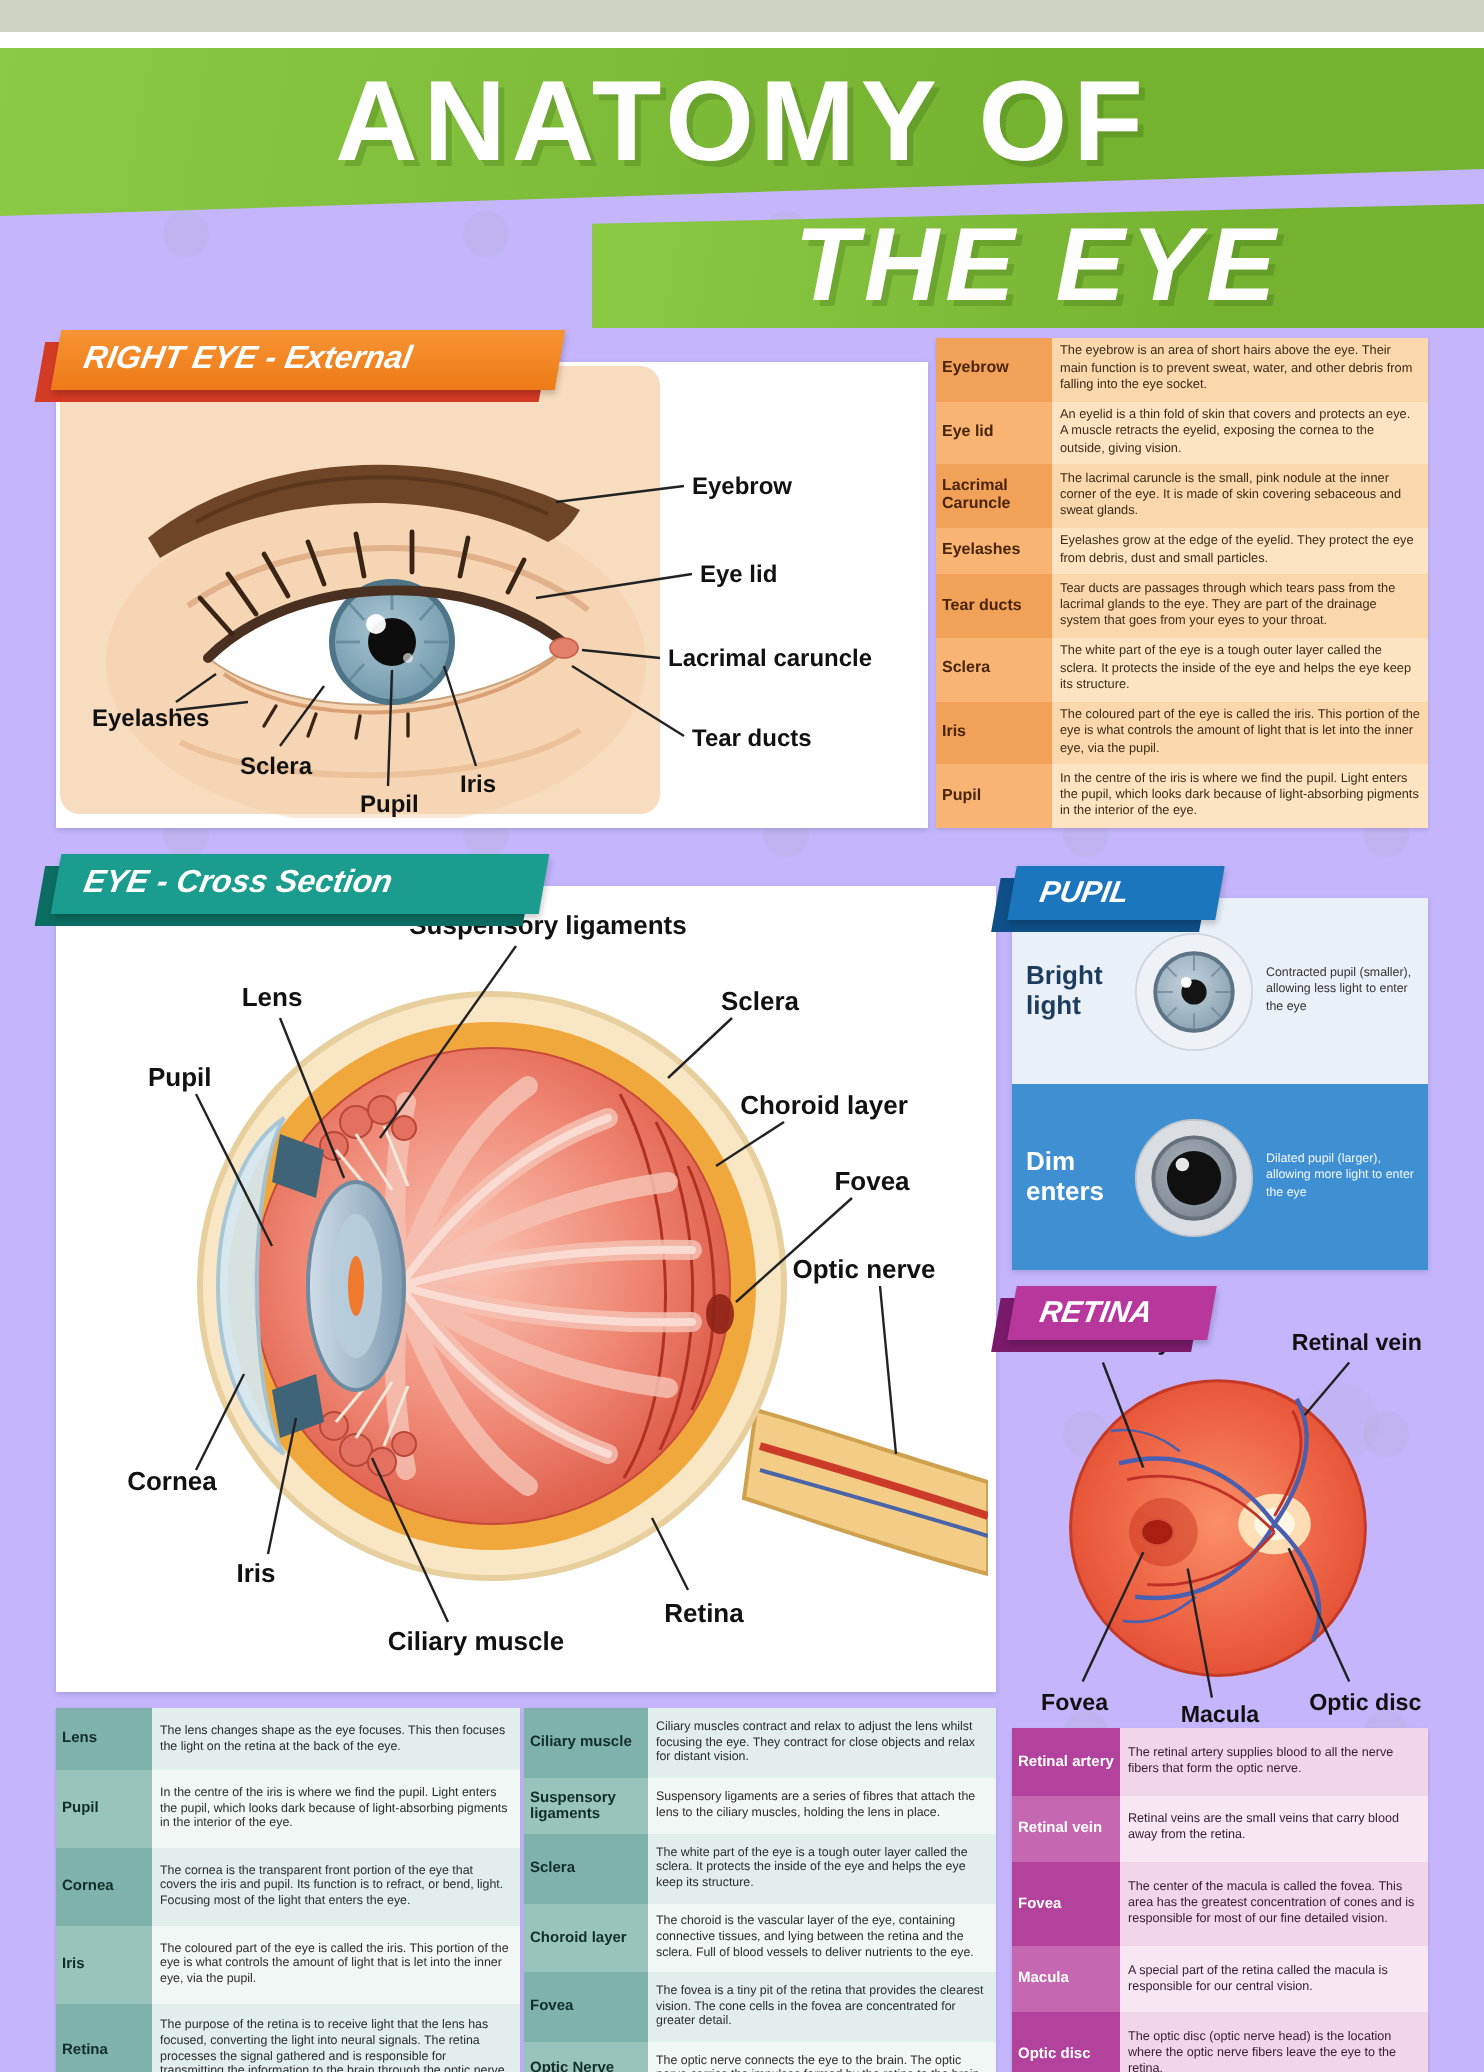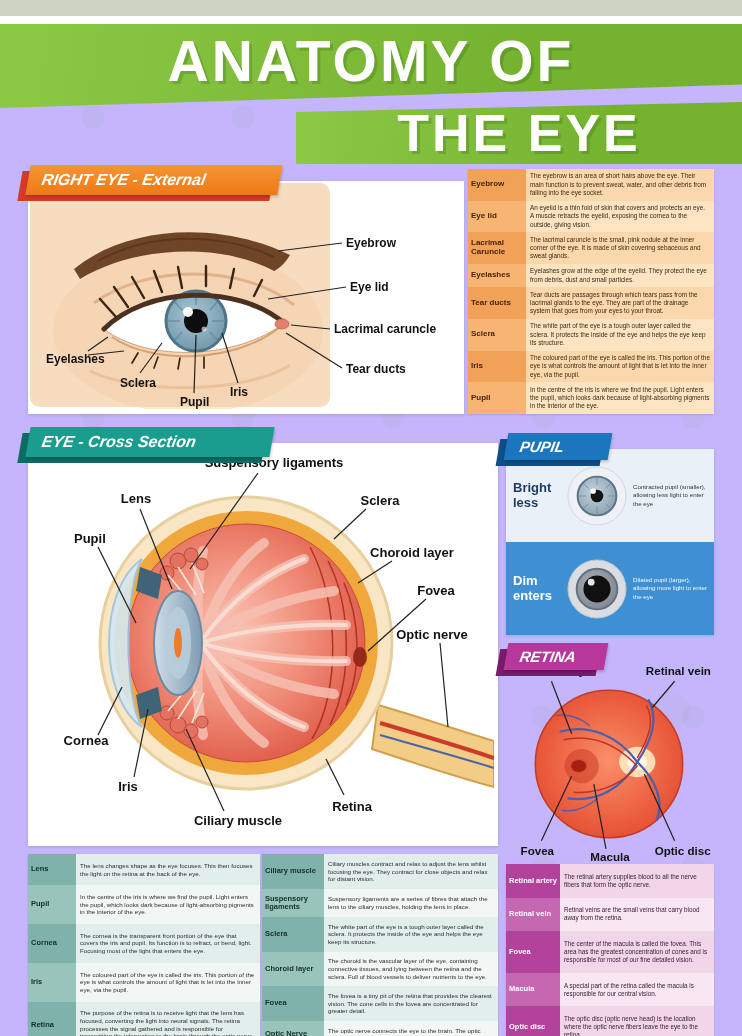--- a/index.html
+++ b/index.html
@@ -17,21 +17,21 @@
     background:linear-gradient(100deg,#8cc945 0%,#74b230 70%);
     clip-path:polygon(0 0,100% 0,100% 72%,0 100%);
     display:flex;align-items:center;justify-content:center;z-index:3;}
   .band1 span{font-size:57px;font-weight:900;color:#fff;letter-spacing:3px;
     text-shadow:3px 3px 0 rgba(40,80,10,.22);transform:translateY(-5px);}
   .band2{position:absolute;left:296px;top:86px;width:446px;height:62px;
     background:linear-gradient(100deg,#8cc945 0%,#74b230 70%);
     clip-path:polygon(0 16%,100% 0,100% 100%,0 100%);
     display:flex;align-items:center;justify-content:center;z-index:3;}
   .band2 span{font-size:52px;font-weight:900;color:#fff;letter-spacing:3px;
-    text-shadow:3px 3px 0 rgba(40,80,10,.22);}
+    text-shadow:3px 3px 0 rgba(40,80,10,.22);font-style:italic;}
 
   
   .ribbon{position:absolute;z-index:6;}
   .ribbon .acc{position:absolute;inset:0;transform:skewX(-10deg) translate(-7px,6px);}
   .ribbon .main{position:relative;transform:skewX(-10deg);height:100%;
     display:flex;align-items:center;padding:0 14px;box-shadow:1px 2px 3px rgba(0,0,0,.2);}
   .ribbon span{font-style:italic;font-weight:800;color:#fff;white-space:nowrap;}
   .r-ext{left:28px;top:149px;width:252px;height:30px;}
   .r-ext .acc{background:#d43b25;} .r-ext .main{background:linear-gradient(#f79433,#ee7a17);} .r-ext span{font-size:16px;}
   .r-cross{left:28px;top:411px;width:244px;height:30px;}
@@ -341,21 +341,21 @@
 
   <div class="ribbon r-pupil">
     <div class="acc"></div>
     <div class="main">
       <span>PUPIL</span>
     </div>
   </div>
 
   <div id="pupil-panel">
     <div class="pp-half pp-bright">
-      <div class="pp-label">Bright less</div>
+      <div class="pp-label">Bright light</div>
       <svg width="62" height="62" viewBox="0 0 64 64">
         <defs>
           <radialGradient id="gIrisB" cx="42%" cy="40%" r="65%">
             <stop offset="0%" stop-color="#c2d2dc"></stop>
               <stop offset="100%" stop-color="#8aa2b2"></stop>
           </radialGradient>
         </defs>
         <circle cx="32" cy="32" r="30" fill="#eef1f5" stroke="#cfd6dd"></circle>
         <circle cx="32" cy="32" r="20" fill="url(#gIrisB)"></circle>
         <g stroke="#70899b" stroke-width="1" opacity="0.8">

